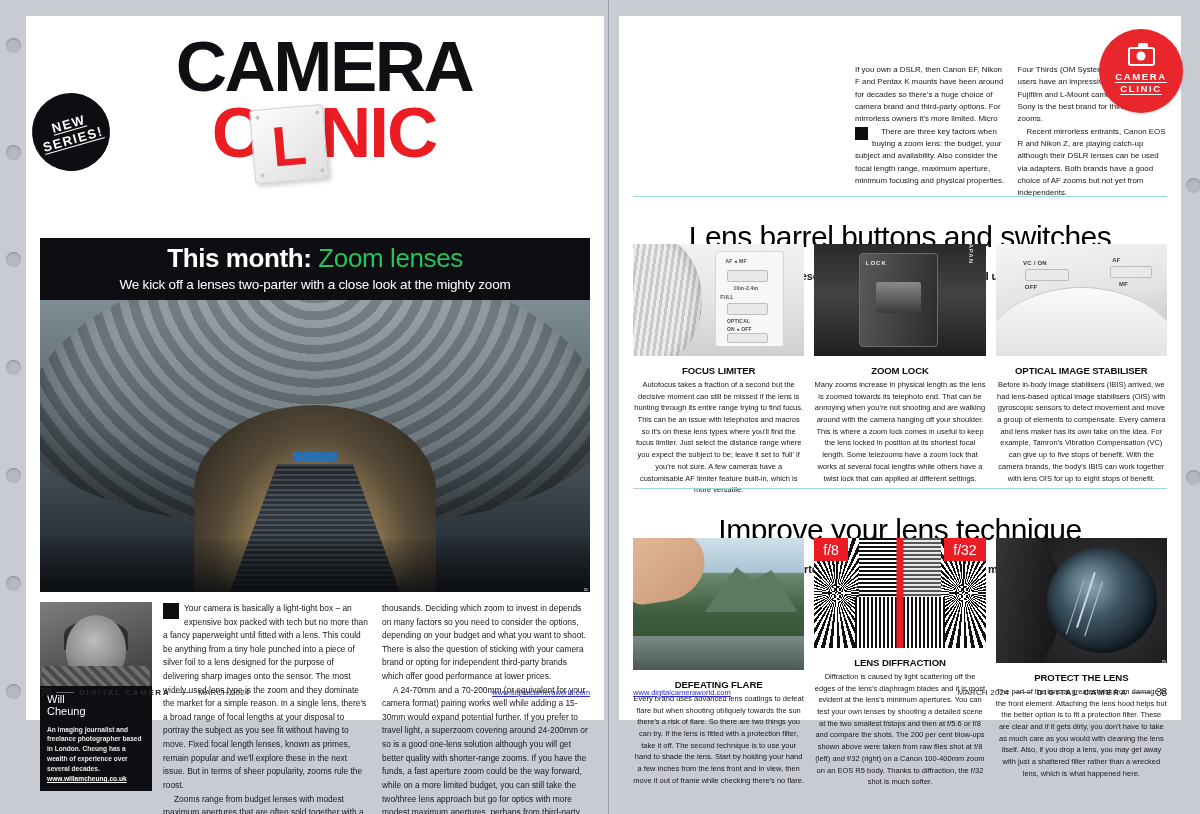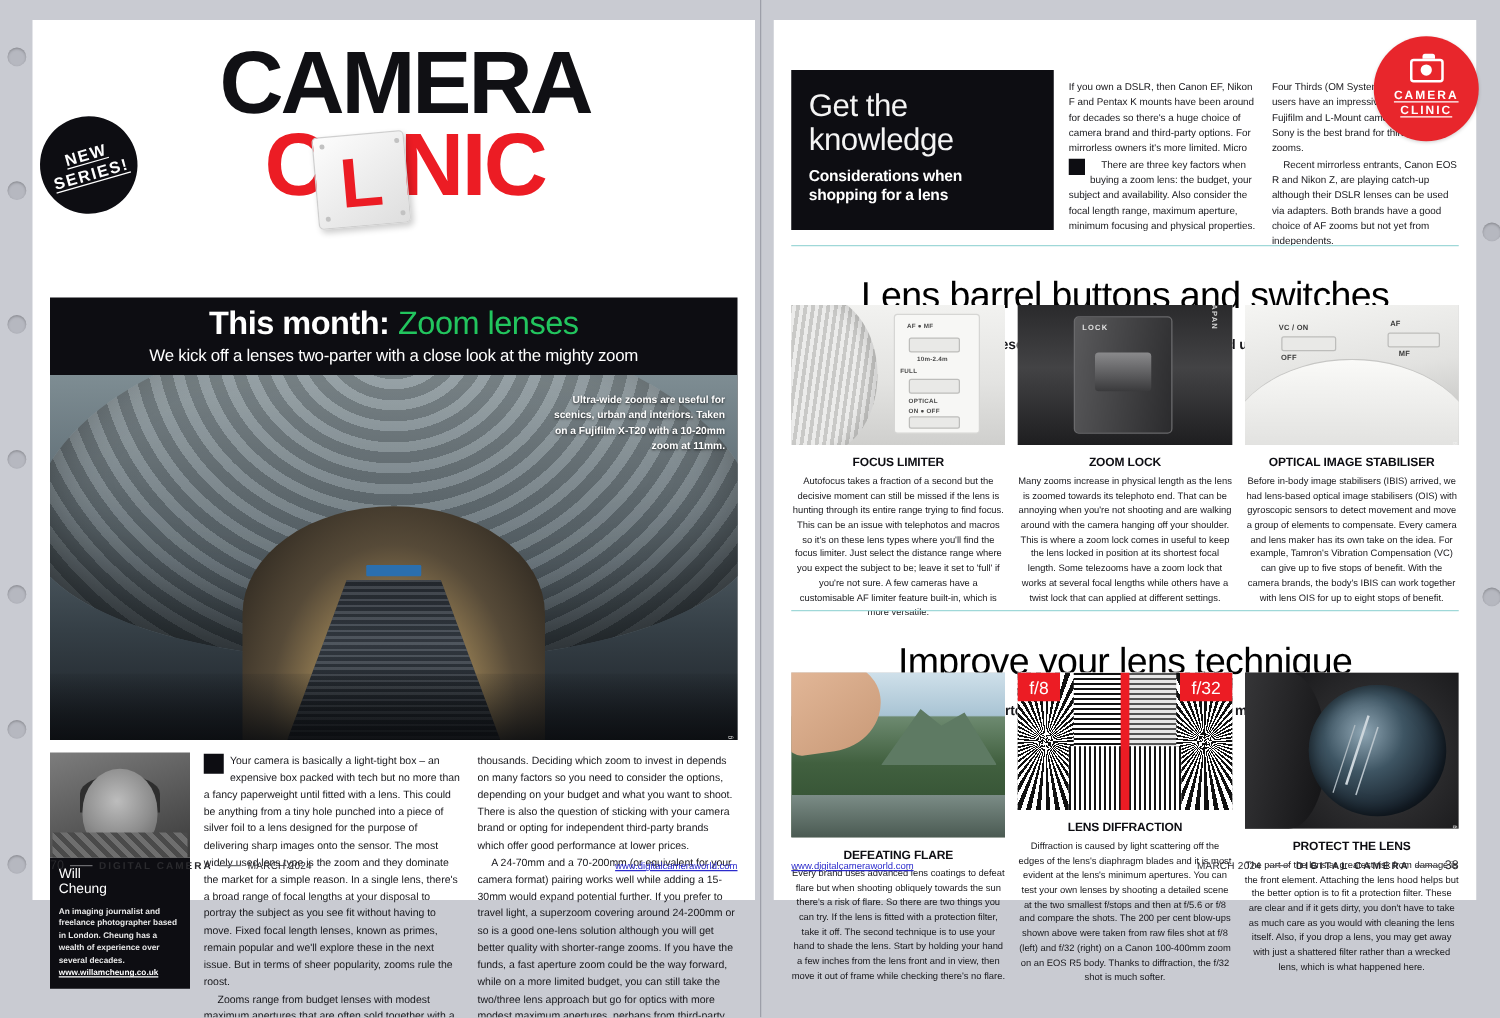--- a/index.html
+++ b/index.html
@@ -546,21 +546,20 @@
 
       <div class="hero">
         <div class="hero-scene">
           <div class="sky"></div>
           <div class="vault"></div>
           <div class="tunnel"></div>
           <div class="sign"></div>
           <div class="esc"></div>
           <div class="floor"></div>
         </div>
-        <div class="hero-cap">Ultra-wide zooms are useful for scenics, urban and interiors. Taken on a Fujifilm X-T20 with a 10-20mm zoom at 11mm.</div>
         <div class="hero-credit">Will Cheung</div>
       </div>
 
       <div class="lcols">
         <div class="bio">
           <div class="bio-photo">
             <div class="bio-hair"></div>
             <div class="bio-face"></div>
             <div class="bio-shirt"></div>
           </div>
@@ -594,26 +593,20 @@
         <div class="spacer"></div>
         <a class="foot-url">www.digitalcameraworld.com</a>
       </div>
 
     </div>
   </div>
 
   <div class="page" id="page-right">
     <div class="page-inner">
 
-      <div class="know-box">
-        <div class="know-title">Get the</div>
-        <div class="know-title">knowledge</div>
-        <div class="know-sub">Considerations when</div>
-        <div class="know-sub" style="margin-top:0">shopping for a lens</div>
-      </div>
 
       <div class="know-cols">
         <div class="know-col">
           <p>If you own a DSLR, then Canon EF, Nikon F and Pentax K mounts have been around for decades so there's a huge choice of camera brand and third-party options. For mirrorless owners it's more limited. Micro</p>
           <p><span class="dropsq-sm"></span><span>There are three key factors when buying a zoom lens: the budget, your subject and availability. Also consider the focal length range, maximum aperture, minimum focusing and physical properties.</span></p>
         </div>
         <div class="know-col">
           <p>Four Thirds (OM System and Panasonic) users have an impressive choice, with Fujifilm and L-Mount cameras next, while Sony is the best brand for third-party zooms.</p>
           <p>Recent mirrorless entrants, Canon EOS R and Nikon Z, are playing catch-up although their DSLR lenses can be used via adapters. Both brands have a good choice of AF zooms but not yet from independents.</p>
         </div>

